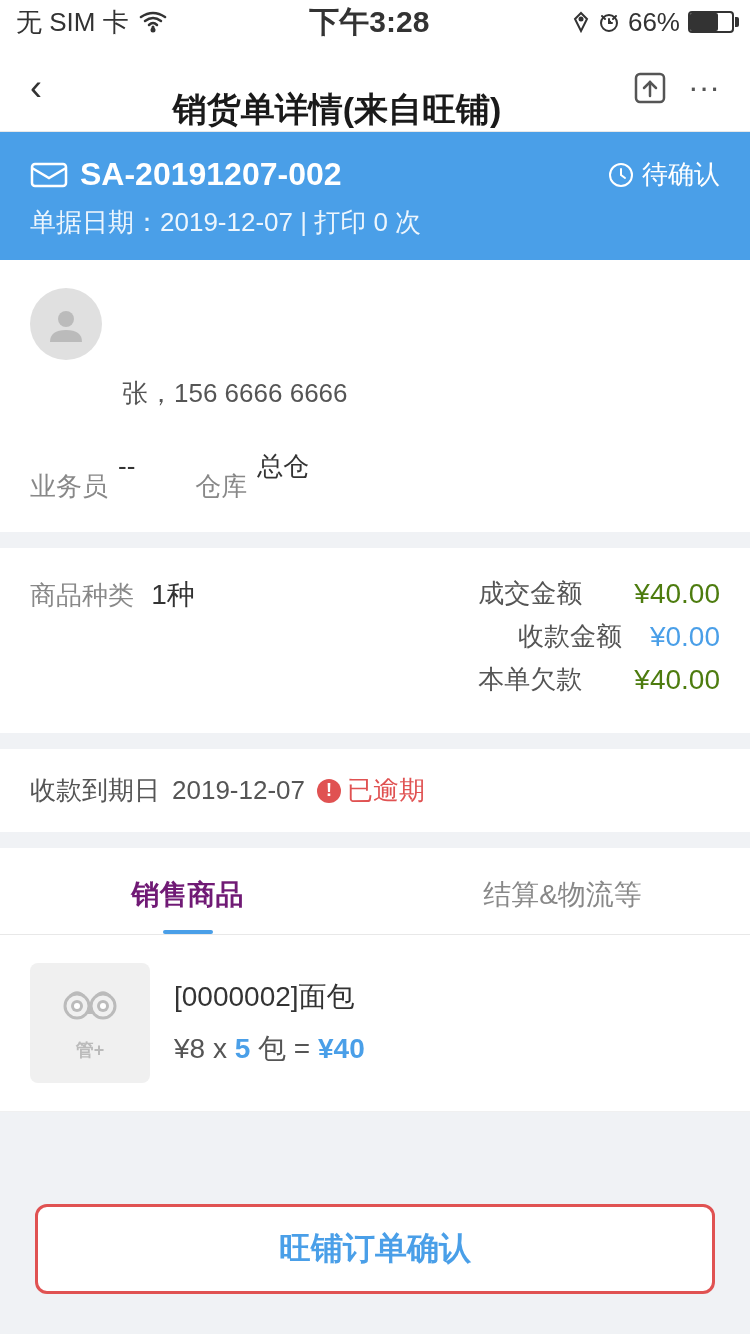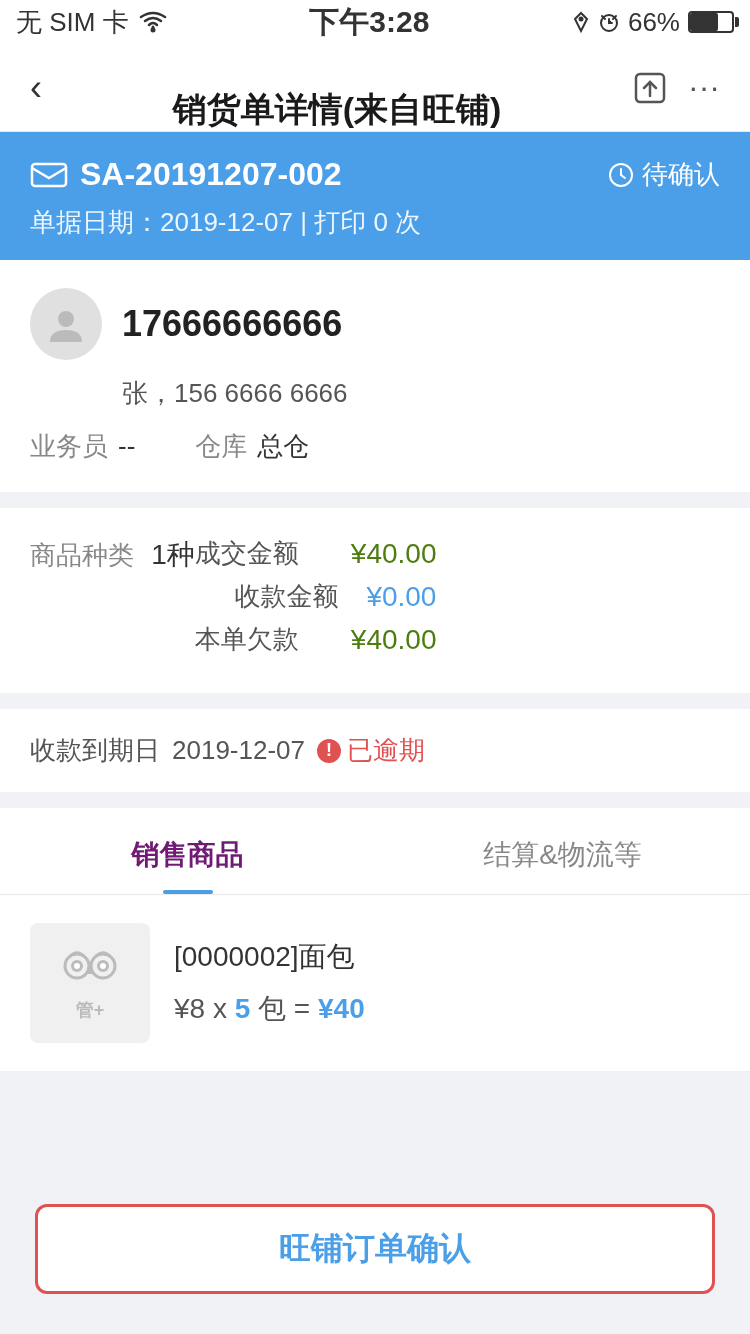--- a/index.html
+++ b/index.html
@@ -115,29 +115,30 @@
       margin-bottom: 18px;
       padding-left: 92px;
     }
     .customer-meta {
       display: flex;
       gap: 60px;
       font-size: 26px;
       color: #555;
     }
     .meta-item { display: flex; gap: 10px; align-items: center; }
-    .meta-label { color: #888; }
+    .meta-label { color: #888; margin-top: 40px; }
     .meta-value { color: #333; }
 
     
     .summary-card {
       background: #fff;
       padding: 28px 30px;
       margin-bottom: 16px;
       display: flex;
+      justify-content: space-between;
       align-items: flex-start;
     }
     .summary-left { font-size: 26px; color: #555; }
     .summary-left-label { color: #888; }
     .summary-left-value { color: #333; font-size: 28px; display: inline; margin-left: 10px; }
     .summary-right { text-align: right; font-size: 26px; }
     .summary-row { display: flex; justify-content: flex-end; gap: 28px; margin-bottom: 8px; align-items: center; }
     .summary-row-label { color: #555; }
     .amount-red { color: #4d7c0f; font-size: 28px; margin-left: 24px; }
     .amount-blue { color: #4a9fe8; font-size: 28px; }
@@ -331,21 +332,20 @@
 </div>
 
 <div class="customer-card">
   <div class="customer-top">
     <div class="avatar">
       <svg width="40" height="40" viewBox="0 0 40 40">
         <circle cx="20" cy="15" r="8" fill="#bbb"></circle>
         <path d="M4 38 Q4 26 20 26 Q36 26 36 38" fill="#bbb"></path>
       </svg>
     </div>
-    <span class="customer-phone">17666666666</span>
   </div>
   <div class="customer-name">张，156 6666 6666</div>
   <div class="customer-meta">
     <div class="meta-item">
       <span class="meta-label">业务员</span>
       <span class="meta-value">--</span>
     </div>
     <div class="meta-item">
       <span class="meta-label">仓库</span>
       <span class="meta-value">总仓</span>

